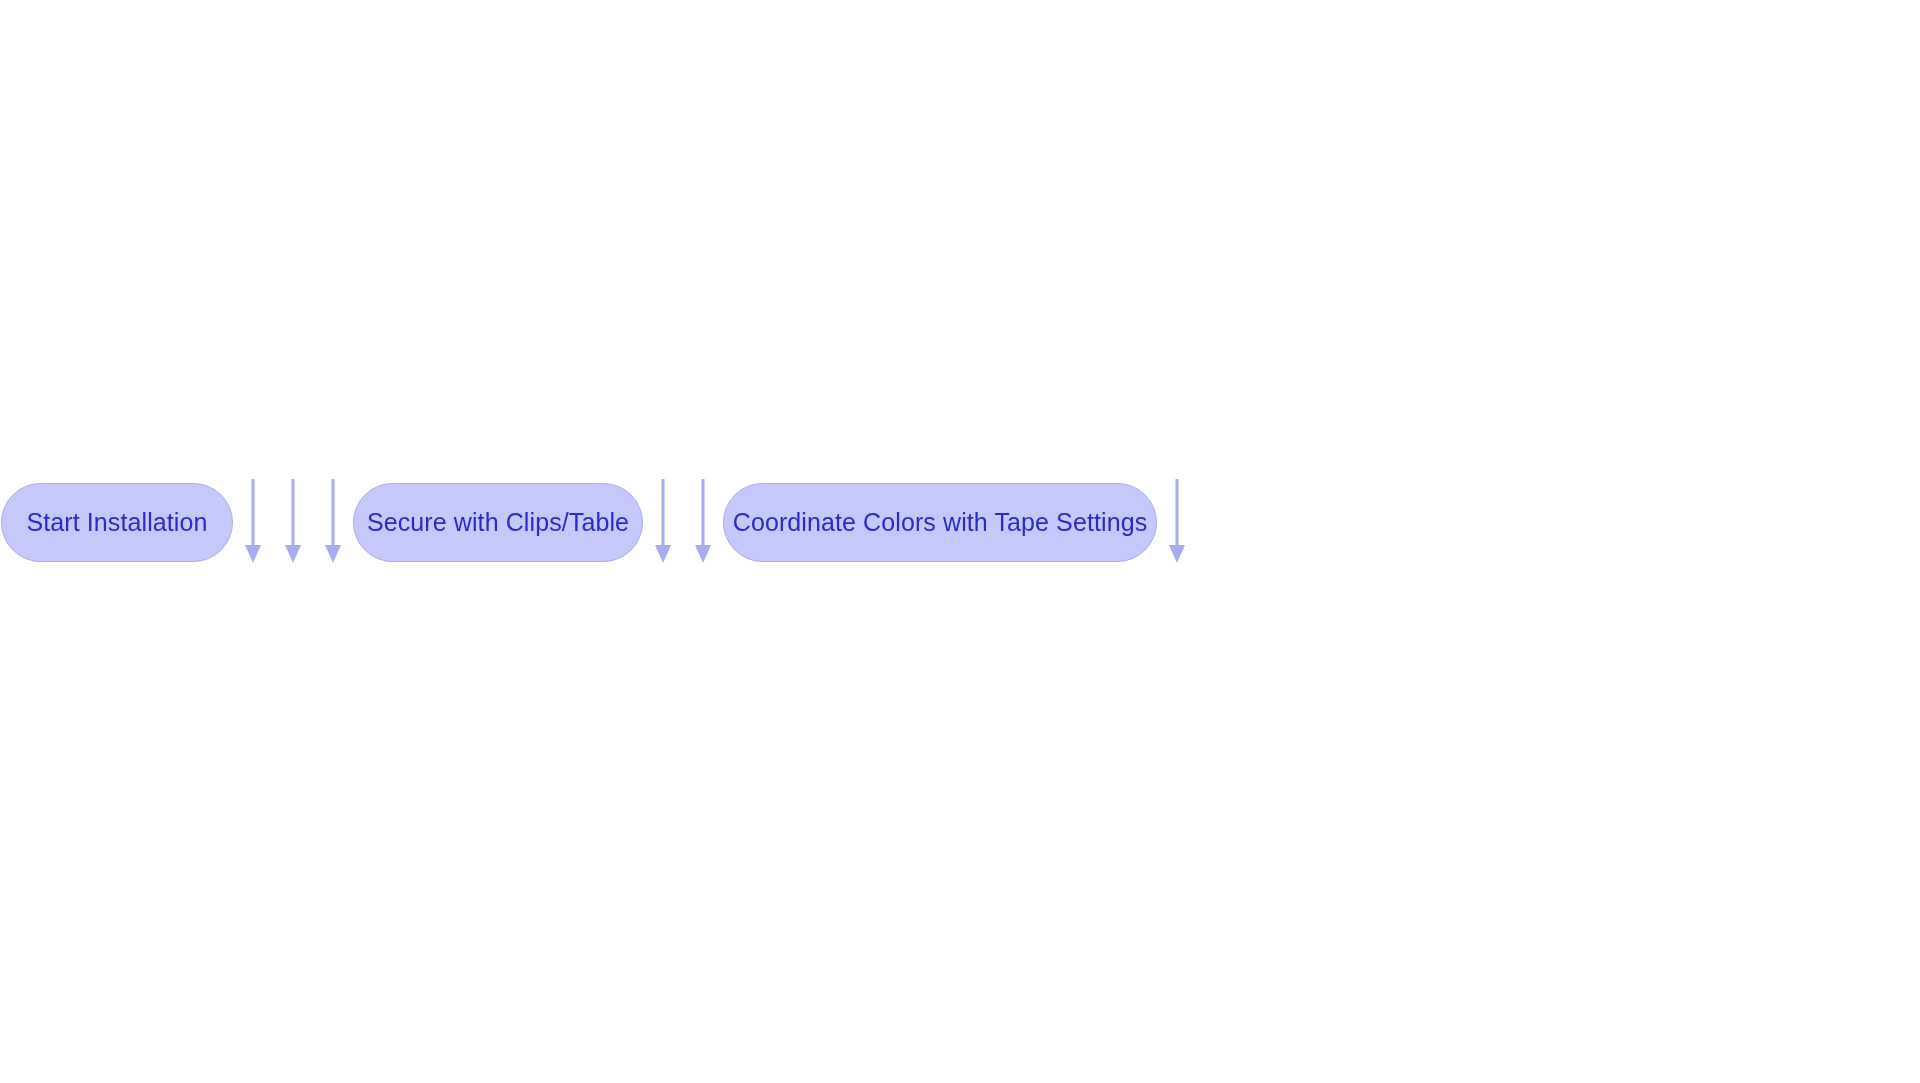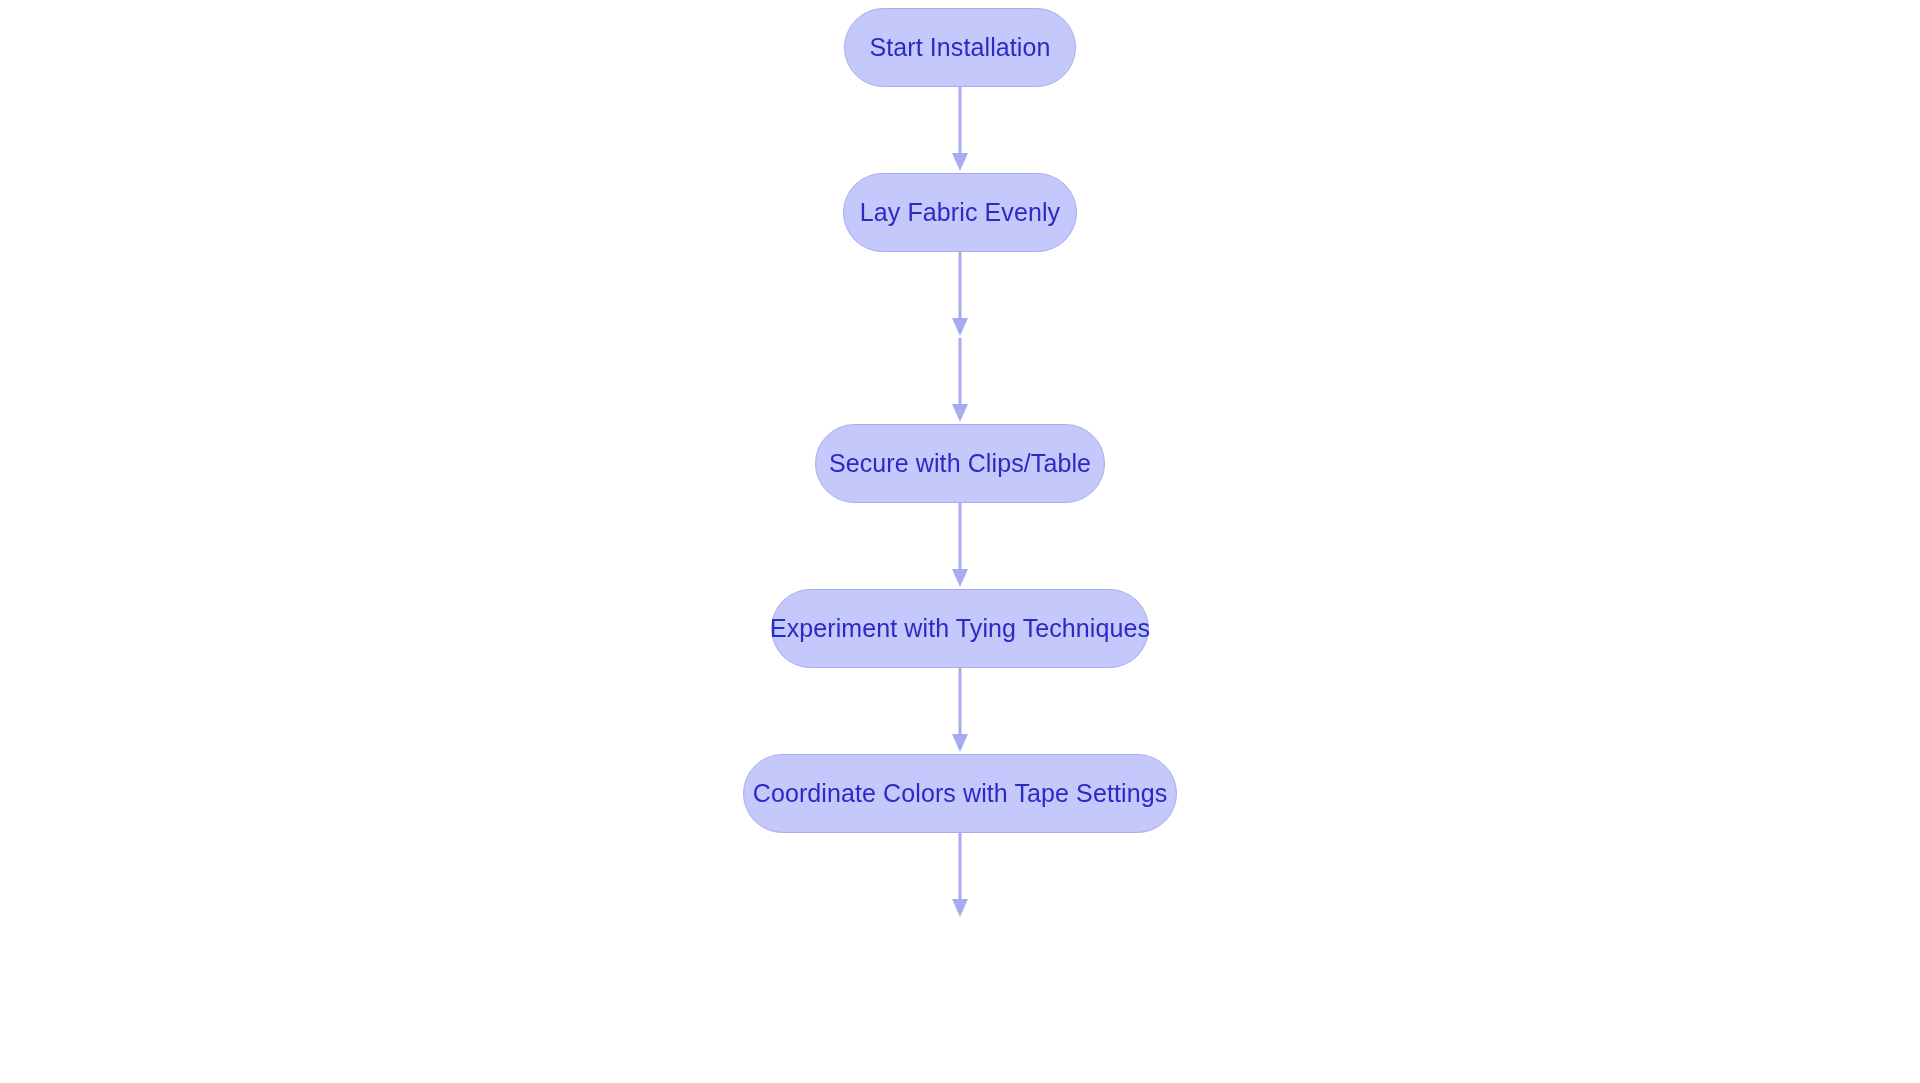--- a/index.html
+++ b/index.html
@@ -21,21 +21,21 @@
     background: #ffffff;
   }
 
   .flow-column {
     position: absolute;
     left: 0;
     top: 0;
     width: 1920px;
     height: 1044px;
     display: flex;
-    flex-direction: column;
+    flex-direction: row;
     align-items: center;
     justify-content: flex-start;
   }
 
   .flow-node {
     box-sizing: border-box;
     height: 79px;
     background: #c5c8fa;
     border: 1.4px solid #a7abf2;
     border-radius: 40px;
@@ -93,23 +93,20 @@
       <span class="flow-node-label">Start Installation</span>
     </div>
 
     <div class="flow-connector">
       <svg viewBox="0 0 40 86" xmlns="http://www.w3.org/2000/svg" aria-hidden="true">
         <line x1="20" y1="0" x2="20" y2="68" stroke="#a7abf2" stroke-width="3"></line>
         <polygon points="12,66 28,66 20,84" fill="#a7abf2"></polygon>
       </svg>
     </div>
 
-    <div class="flow-node w-lay">
-      <span class="flow-node-label">Lay Fabric Evenly</span>
-    </div>
 
     <div class="flow-connector">
       <svg viewBox="0 0 40 86" xmlns="http://www.w3.org/2000/svg" aria-hidden="true">
         <line x1="20" y1="0" x2="20" y2="68" stroke="#a7abf2" stroke-width="3"></line>
         <polygon points="12,66 28,66 20,84" fill="#a7abf2"></polygon>
       </svg>
     </div>
 
 
     <div class="flow-connector">
@@ -123,23 +120,20 @@
       <span class="flow-node-label">Secure with Clips/Table</span>
     </div>
 
     <div class="flow-connector">
       <svg viewBox="0 0 40 86" xmlns="http://www.w3.org/2000/svg" aria-hidden="true">
         <line x1="20" y1="0" x2="20" y2="68" stroke="#a7abf2" stroke-width="3"></line>
         <polygon points="12,66 28,66 20,84" fill="#a7abf2"></polygon>
       </svg>
     </div>
 
-    <div class="flow-node w-exper">
-      <span class="flow-node-label">Experiment with Tying Techniques</span>
-    </div>
 
     <div class="flow-connector">
       <svg viewBox="0 0 40 86" xmlns="http://www.w3.org/2000/svg" aria-hidden="true">
         <line x1="20" y1="0" x2="20" y2="68" stroke="#a7abf2" stroke-width="3"></line>
         <polygon points="12,66 28,66 20,84" fill="#a7abf2"></polygon>
       </svg>
     </div>
 
     <div class="flow-node w-coord">
       <span class="flow-node-label">Coordinate Colors with Tape Settings</span>

